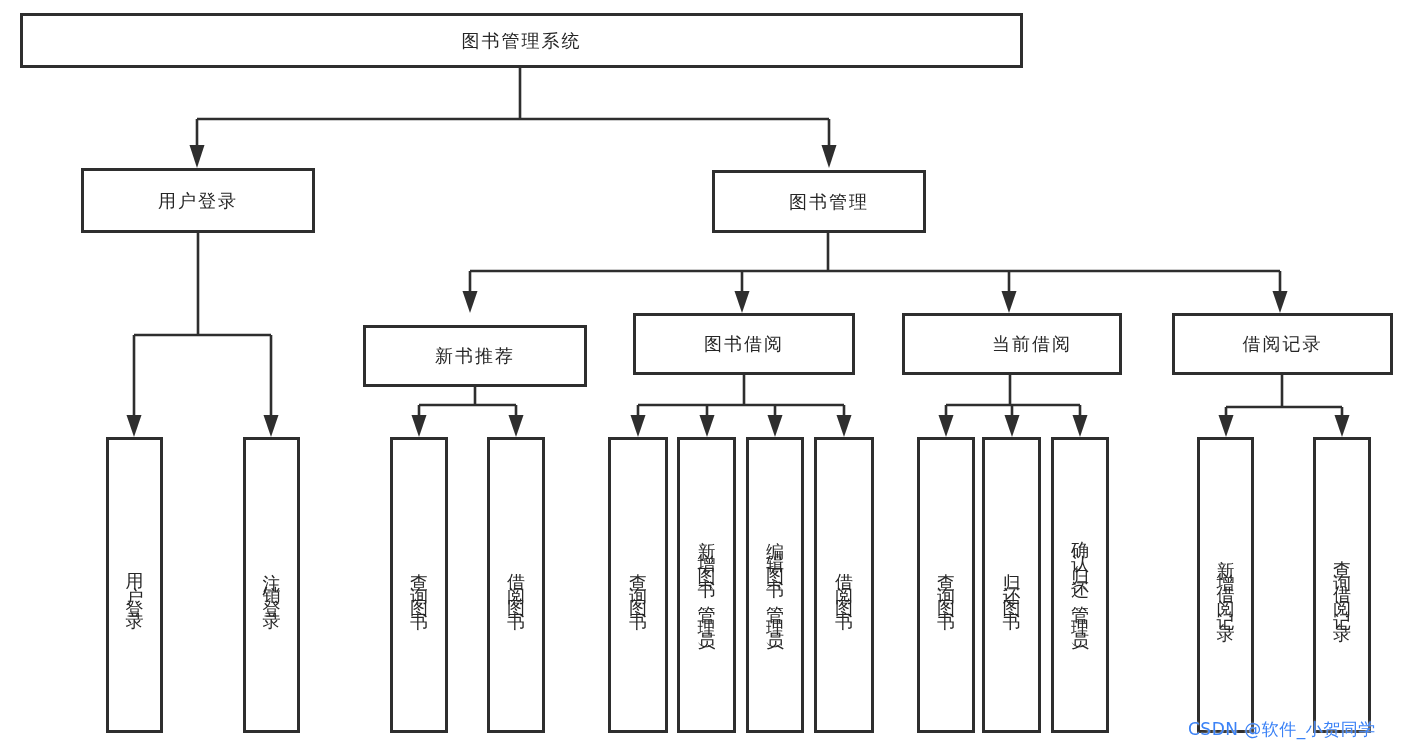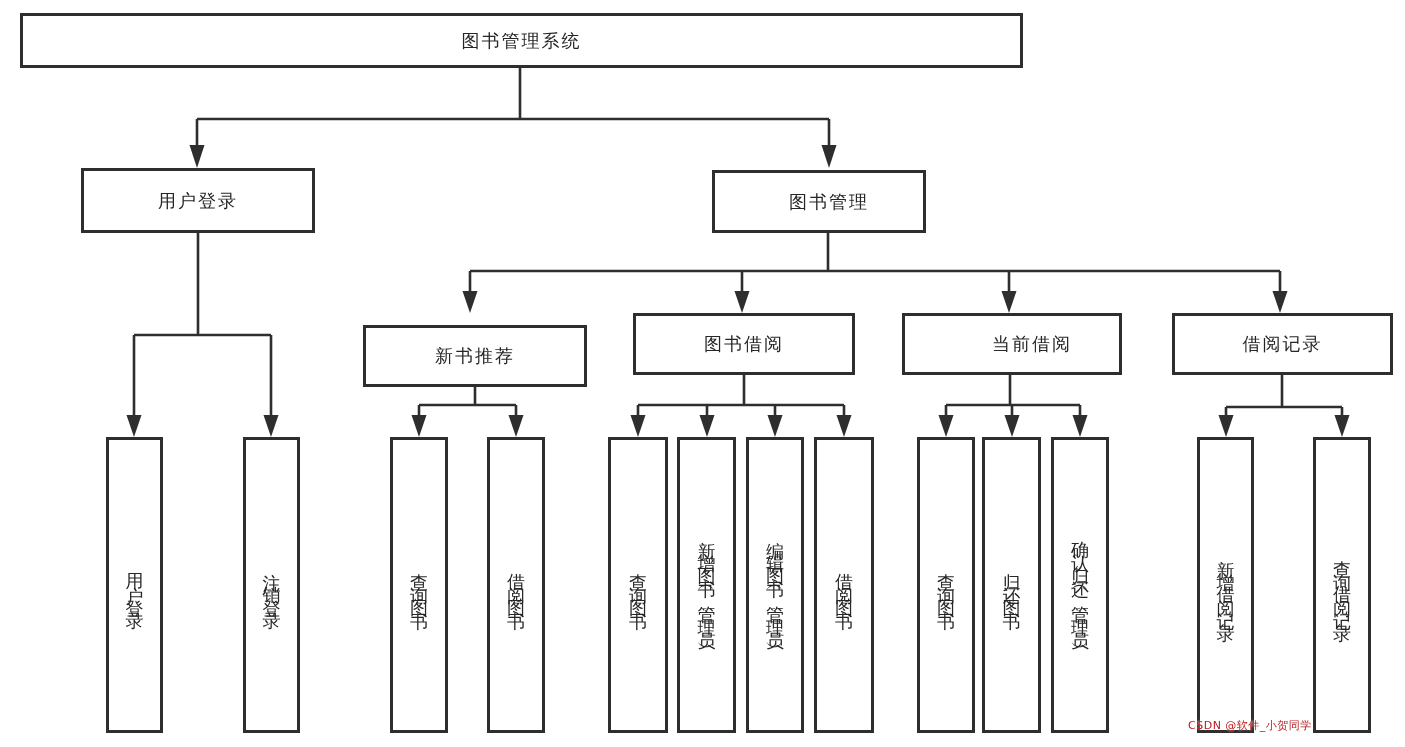--- a/index.html
+++ b/index.html
@@ -47,22 +47,22 @@
   .n-leaf-edit-book{left:746px;width:58px;}
   .n-leaf-borrow-book-b{left:814px;width:60px;}
   .n-leaf-query-book-c{left:917px;width:58px;}
   .n-leaf-return-book{left:982px;width:59px;}
   .n-leaf-confirm-return{left:1051px;width:58px;}
   .n-leaf-add-record{left:1197px;width:57px;}
   .n-leaf-query-record{left:1313px;width:58px;}
   #watermark{
     position:absolute;
     left:1188px;top:718px;
-    font-size:11px;
-    color:#b91c1c;
+    font-size:17px;
+    color:#3b82f6;
     letter-spacing:0.5px;
     white-space:nowrap;
     z-index:5;
     text-shadow:0 0 2px #ffffff;
   }
 </style>
 </head>
 <body>
 
 <div id="stage">

